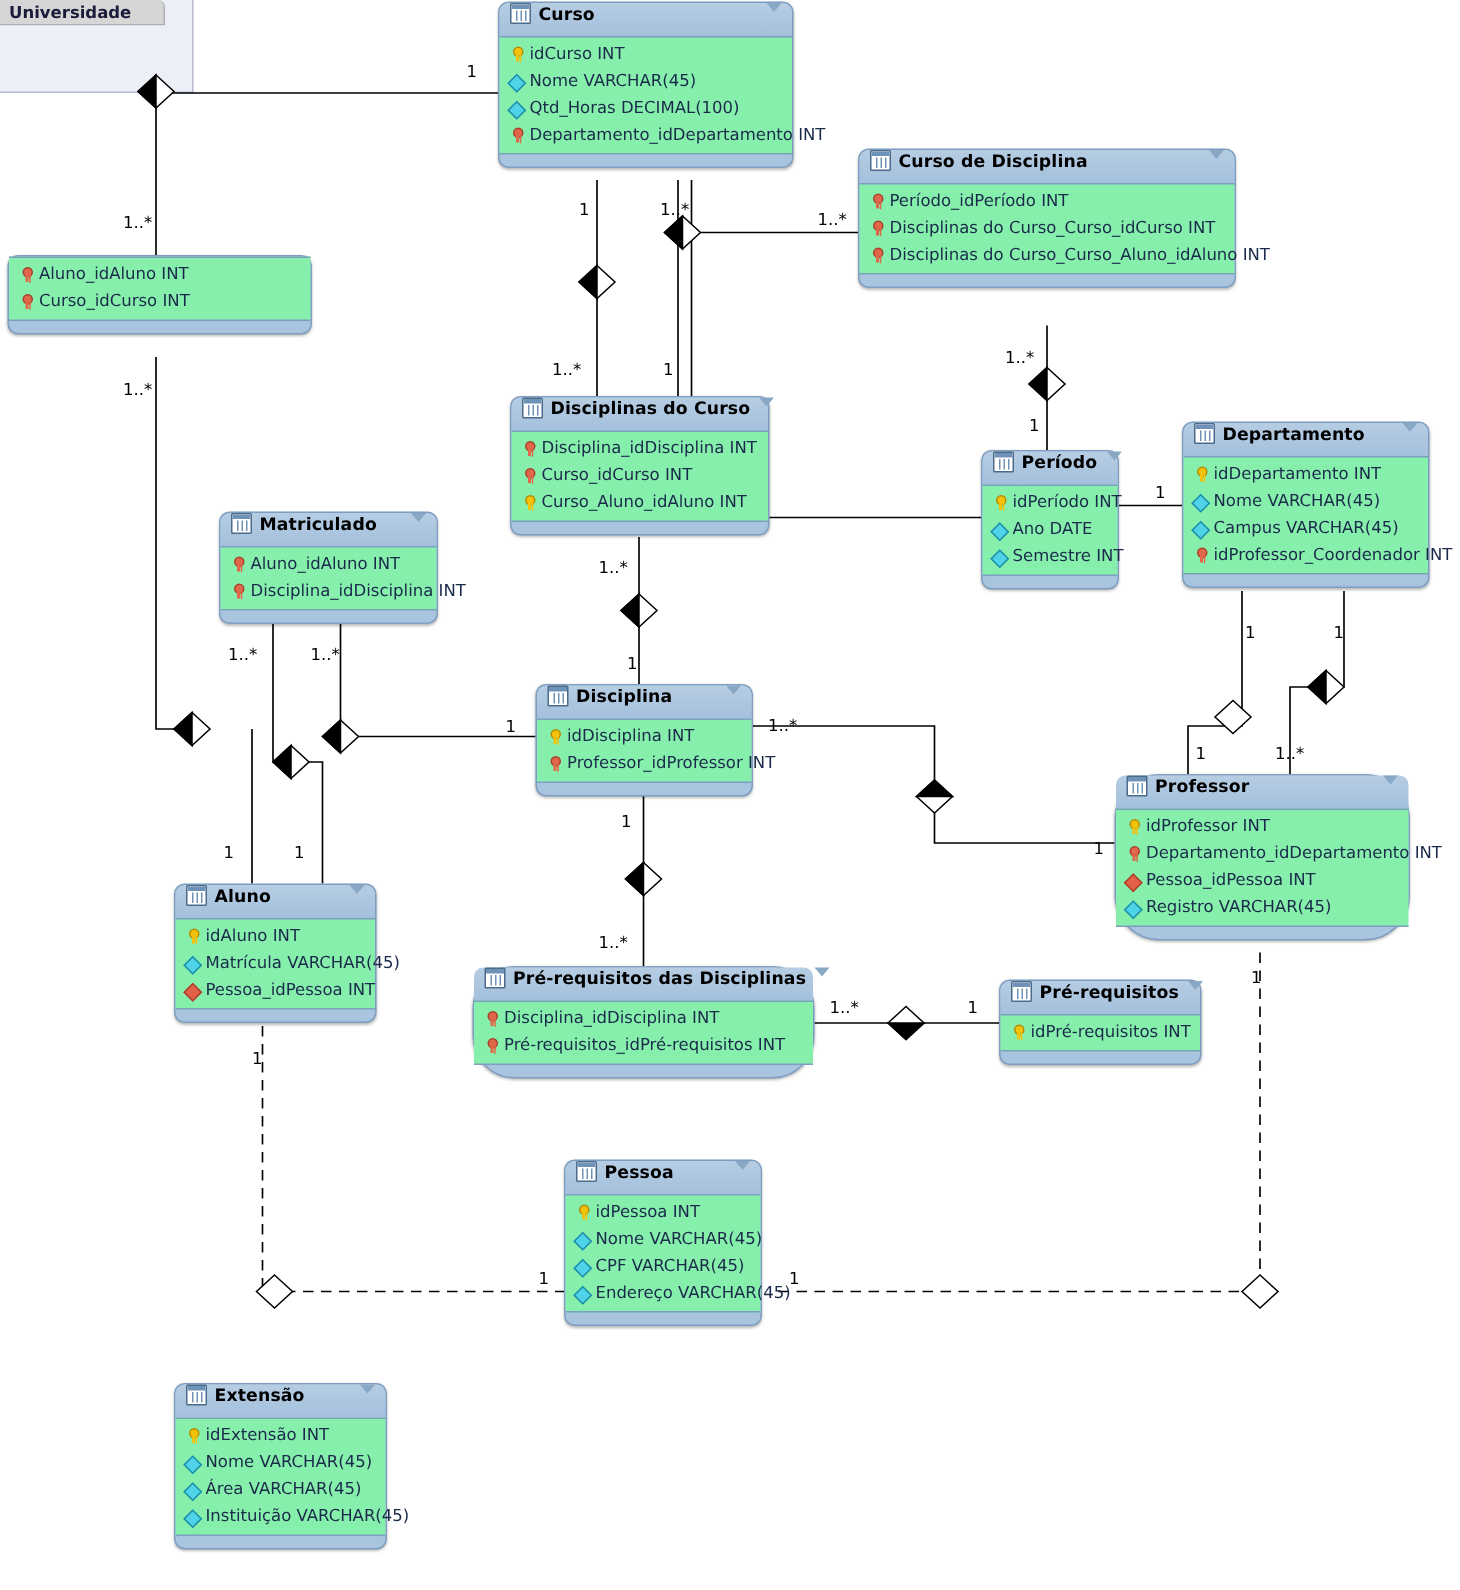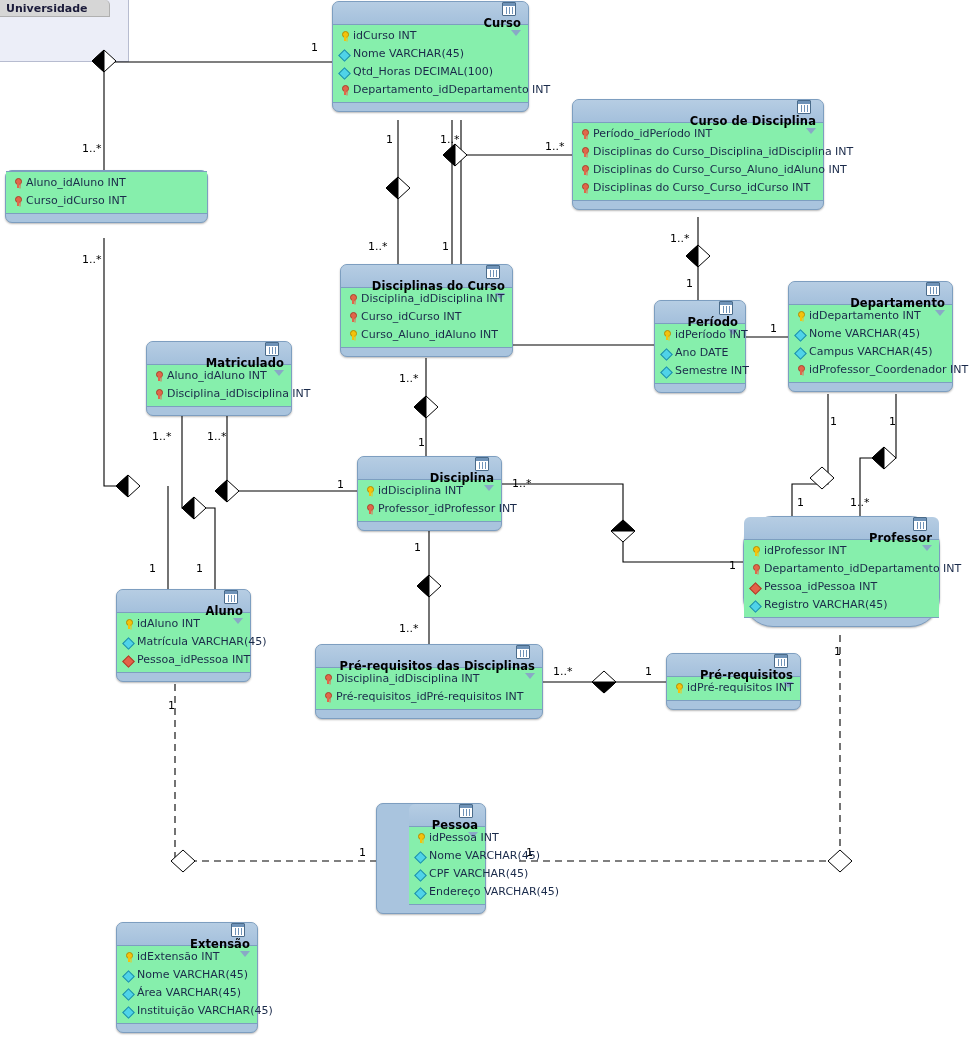--- a/index.html
+++ b/index.html
@@ -44,26 +44,25 @@
     position:absolute;
     background:#a9c4de;
     border:1px solid #7d9ec0;
     border-radius:7px;
     box-shadow:0 1px 2px rgba(0,0,0,.28);
     box-sizing:border-box;
     padding:0 0 8px 0;
   }
   .tbl-head{
     height:22px;
-    display:flex;align-items:flex-end;
+    display:flex;align-items:flex-start;
     padding:0 7px 0 7px;
     border-top-left-radius:6px;border-top-right-radius:6px;
     background:linear-gradient(to bottom,#b6cde3 0%,#a4c0dc 100%);
     box-sizing:border-box;
-    flex-direction:column;
   }
   .tbl-ico{
     width:12px;height:12px;flex:0 0 12px;margin-right:5px;
     background:#ffffff;border:1px solid #4a6b8a;border-radius:1px;
     position:relative;overflow:hidden;
   }
   .tbl-ico::before{
     content:"";position:absolute;left:0;top:0;right:0;height:3px;background:#6f93b8;
   }
   .tbl-ico::after{
@@ -303,29 +302,25 @@
           <span class="tbl-title">Curso de Disciplina</span>
           <span class="tbl-caret"></span>
         </div>
         <div class="tbl-body">
           <div class="fld">
             <span class="fld-ico ico-pkfk"></span>
             <span>Período_idPeríodo INT</span>
           </div>
           <div class="fld">
             <span class="fld-ico ico-pkfk"></span>
-            <span>Disciplinas do Curso_Disciplina_idDisciplina INT</span>
+            <span>Disciplinas do Curso_Curso_idCurso INT</span>
           </div>
           <div class="fld">
             <span class="fld-ico ico-pkfk"></span>
             <span>Disciplinas do Curso_Curso_Aluno_idAluno INT</span>
-          </div>
-          <div class="fld">
-            <span class="fld-ico ico-pkfk"></span>
-            <span>Disciplinas do Curso_Curso_idCurso INT</span>
           </div>
         </div>
       </div>
       <div class="tbl" style="left: 340px; top: 264px; width: 173px;">
         <div class="tbl-head">
           <span class="tbl-ico"></span>
           <span class="tbl-title">Disciplinas do Curso</span>
           <span class="tbl-caret"></span>
         </div>
         <div class="tbl-body">
@@ -462,21 +457,21 @@
           <div class="fld">
             <span class="fld-ico ico-col"></span>
             <span>Matrícula VARCHAR(45)</span>
           </div>
           <div class="fld">
             <span class="fld-ico ico-fk"></span>
             <span>Pessoa_idPessoa INT</span>
           </div>
         </div>
       </div>
-      <div class="tbl" style="left: 315px; top: 644px; width: 228px;">
+      <div class="tbl" style="left: 315px; top: 644px; width: 228px; border-radius: 28px;">
         <div class="tbl-head">
           <span class="tbl-ico"></span>
           <span class="tbl-title">Pré-requisitos das Disciplinas</span>
           <span class="tbl-caret"></span>
         </div>
         <div class="tbl-body">
           <div class="fld">
             <span class="fld-ico ico-pkfk"></span>
             <span>Disciplina_idDisciplina INT</span>
           </div>
@@ -492,21 +487,21 @@
           <span class="tbl-title">Pré-requisitos</span>
           <span class="tbl-caret"></span>
         </div>
         <div class="tbl-body">
           <div class="fld">
             <span class="fld-ico ico-pk"></span>
             <span>idPré-requisitos INT</span>
           </div>
         </div>
       </div>
-      <div class="tbl" style="left: 376px; top: 803px; width: 110px; padding-left: 32px;">
+      <div class="tbl" style="left: 376px; top: 773px; width: 132px;">
         <div class="tbl-head">
           <span class="tbl-ico"></span>
           <span class="tbl-title">Pessoa</span>
           <span class="tbl-caret"></span>
         </div>
         <div class="tbl-body">
           <div class="fld">
             <span class="fld-ico ico-pk"></span>
             <span>idPessoa INT</span>
           </div>

